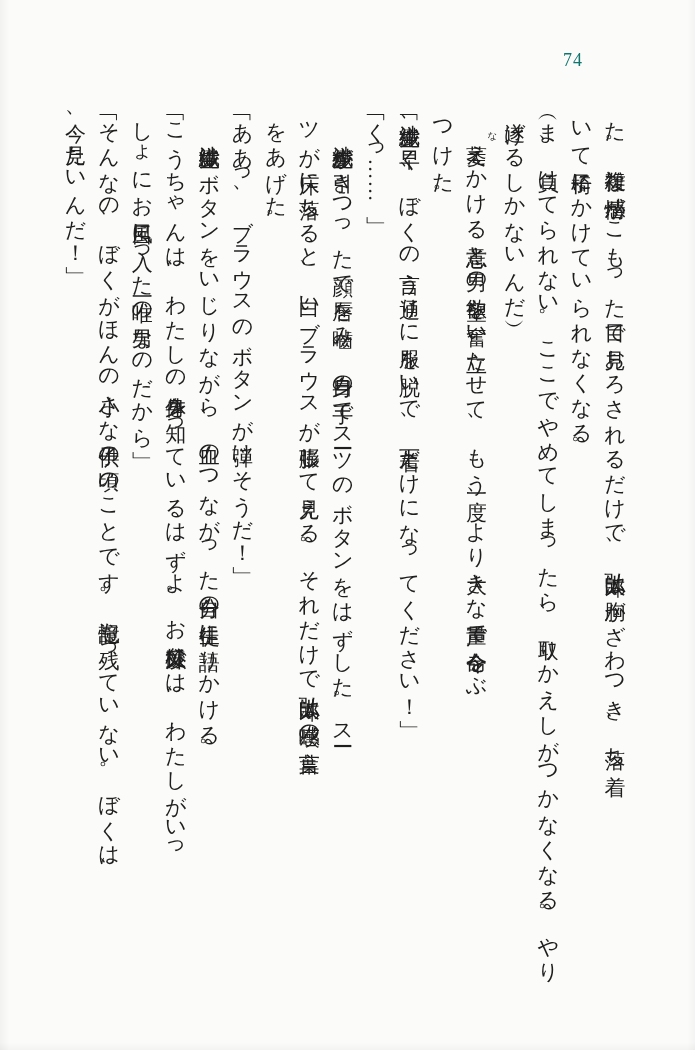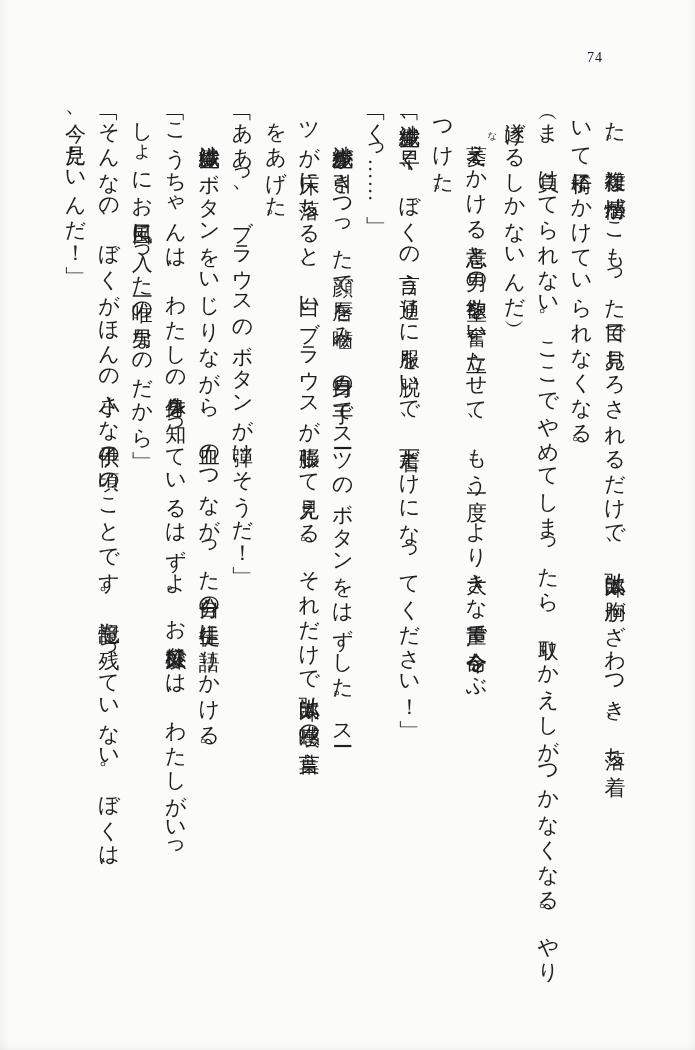--- a/index.html
+++ b/index.html
@@ -24,23 +24,23 @@
     background:
       linear-gradient(to right, rgba(0,0,0,0.04), rgba(0,0,0,0) 10px),
       linear-gradient(to left, rgba(0,0,0,0.03), rgba(0,0,0,0) 8px),
       linear-gradient(to top, rgba(0,0,0,0.03), rgba(0,0,0,0) 8px);
   }
   .page-number {
     position: absolute;
     top: 50px;
     left: 563px;
     width: 40px;
-    text-align: right;
-    font-size: 14px;
-    color: #0f172a;
+    text-align: left;
+    font-size: 18px;
+    color: #0f766e;
     letter-spacing: 1px;
   }
   .text-block {
     position: absolute;
     top: 107px;
     right: 64px;
     height: 864px;
     writing-mode: vertical-rl;
     text-orientation: mixed;
     color: #1e1e1e;

